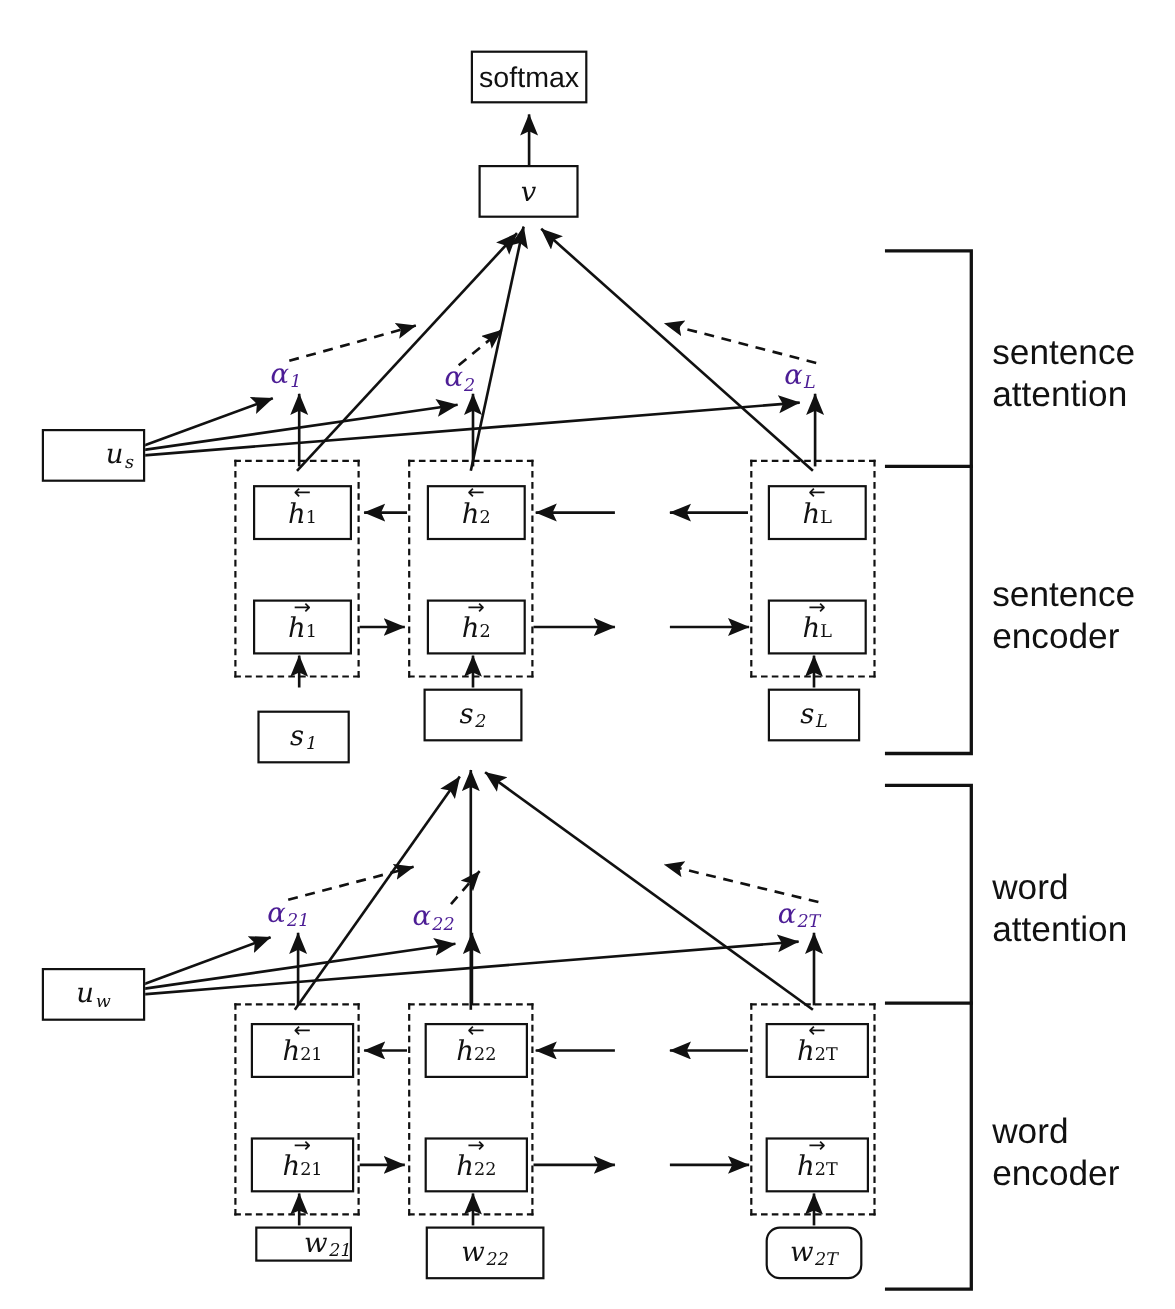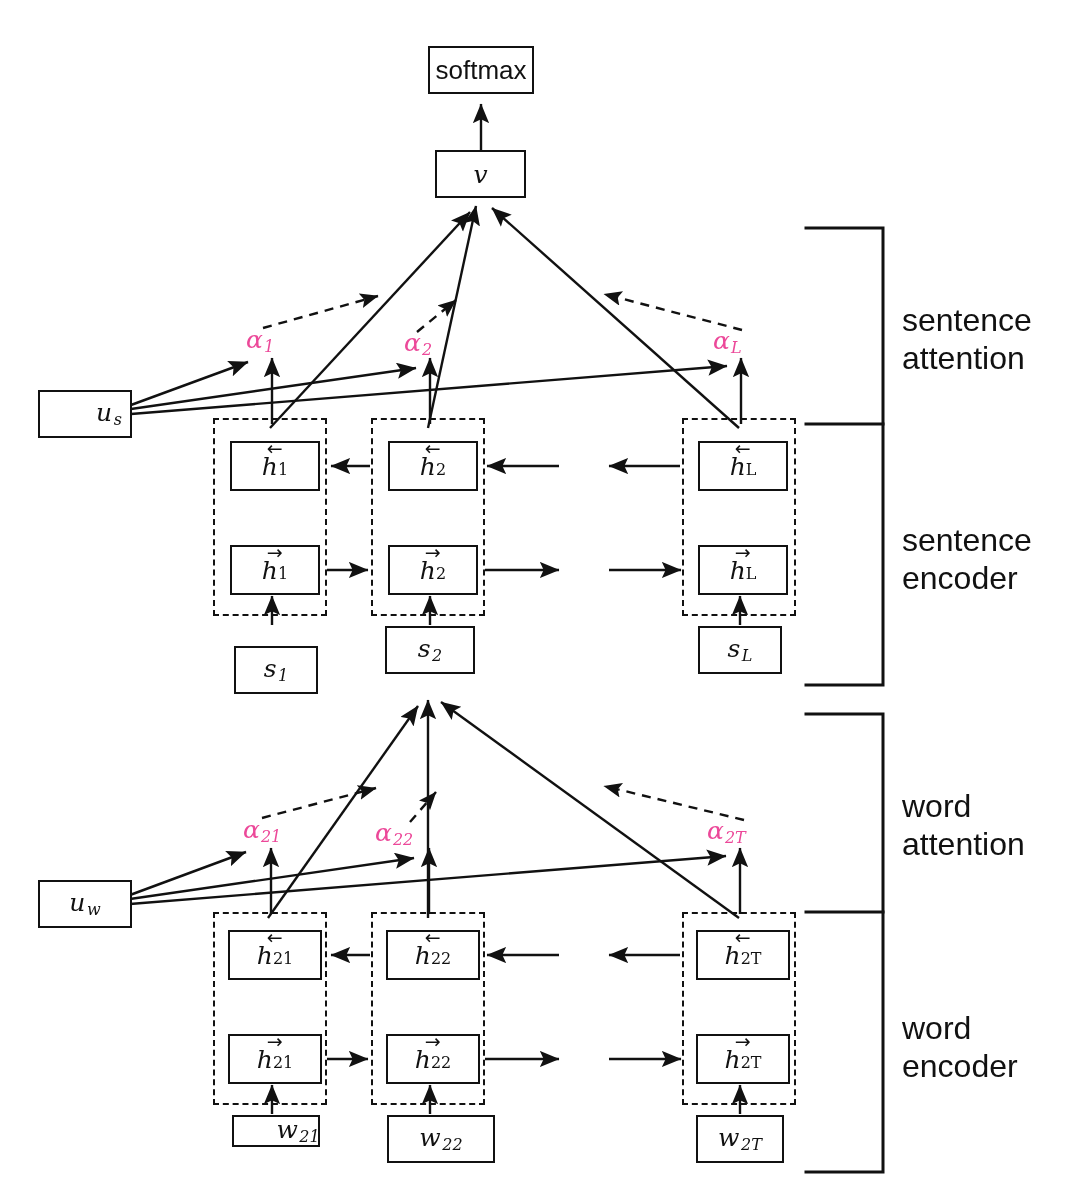--- a/index.html
+++ b/index.html
@@ -33,21 +33,21 @@
     position:absolute;
     border:2.5px dashed #111;
     box-sizing:border-box;
     background:transparent;
   }
   .alpha{
     position:absolute;
     font-family:"DejaVu Serif",serif;
     font-style:italic;
     font-size:25px;
-    color:#ec4899;
+    color:#4c1d95;
     white-space:nowrap;
   }
   .alpha .sub{font-size:16px;vertical-align:-0.28em;margin-left:1px;font-style:italic;}
   .sidelabel{
     position:absolute;
     font-family:"Liberation Sans",sans-serif;
     font-size:32px;
     line-height:1.18;
     color:#111;
     white-space:pre-line;
@@ -280,21 +280,21 @@
   <div class="node" style="left:232px;top:1115px;width:88px;height:32px;padding-left:44px;">
     <span class="math">
       <span>w</span><span class="sub">21</span>
     </span>
   </div>
   <div class="node" style="left:387px;top:1115px;width:108px;height:48px;">
     <span class="math">
       <span>w</span><span class="sub">22</span>
     </span>
   </div>
-  <div class="node" style="left:696px;top:1115px;width:88px;height:48px;">
+  <div class="node" style="left:696px;top:1115px;width:88px;height:48px;border-radius:13px;">
     <span class="math">
       <span>w</span><span class="sub">2T</span>
     </span>
   </div>
 
   <div class="sidelabel" style="left:902px;top:302px;">sentence
 attention</div>
   <div class="sidelabel" style="left:902px;top:522px;">sentence
 encoder</div>
   <div class="sidelabel" style="left:902px;top:788px;">word

